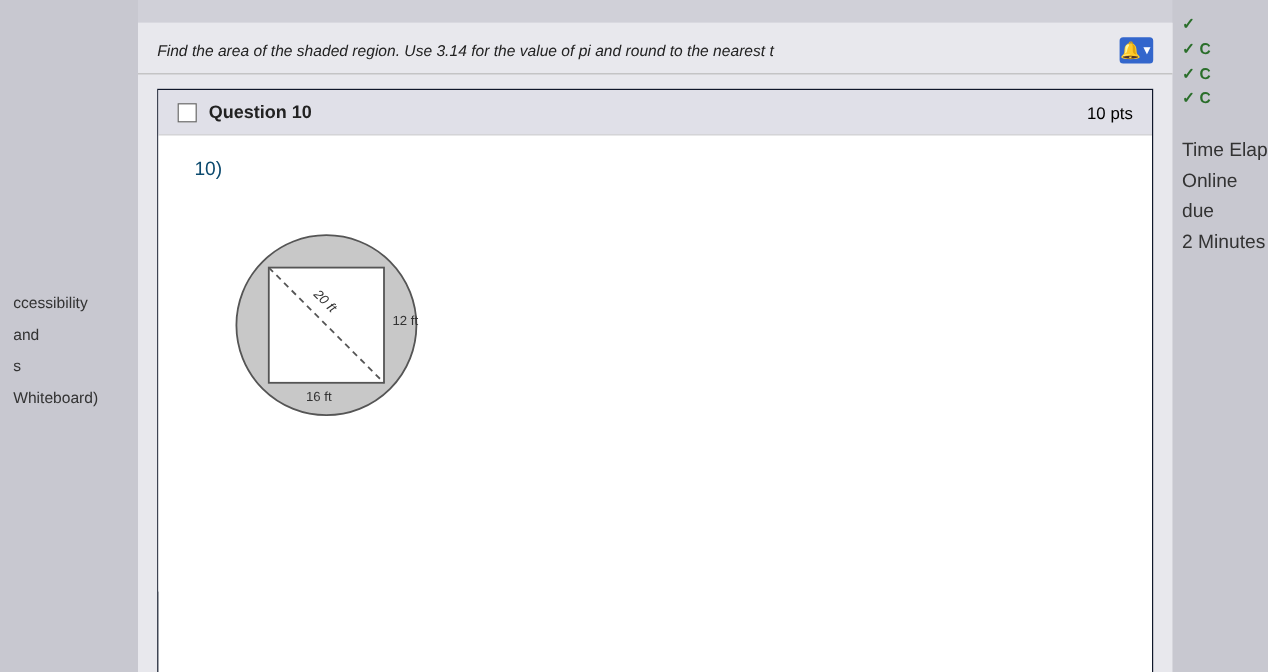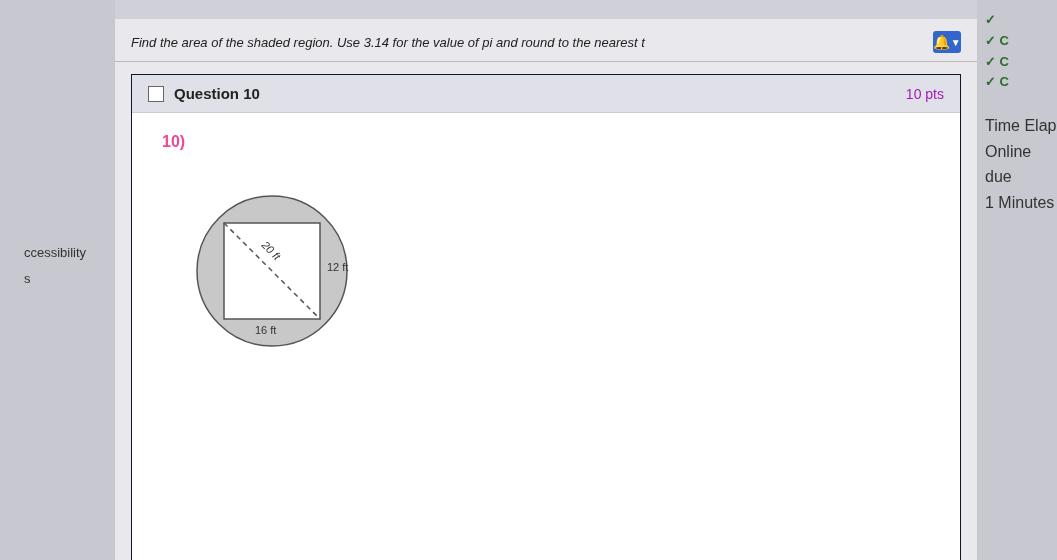--- a/index.html
+++ b/index.html
@@ -16,21 +16,21 @@
     .sidebar {
       position: absolute;
       left: 0;
       top: 0;
       width: 115px;
       height: 560px;
       background: #c8c8d0;
       display: flex;
       flex-direction: column;
       padding-top: 240px;
-      padding-left: 16px;
+      padding-left: 3px;
     }
     .sidebar-item {
       font-size: 13px;
       color: #333;
       padding: 4px 8px;
       line-height: 1.4;
     }
 
     
     .right-panel {
@@ -127,33 +127,33 @@
       border: 1px solid #666;
       background: white;
     }
     .question-title {
       font-size: 15px;
       font-weight: bold;
       color: #222;
     }
     .question-pts {
       font-size: 14px;
-      color: #a21caf;
+      color: #000000;
     }
 
     
     .question-body {
       padding: 20px 30px;
       background: white;
       min-height: 380px;
     }
     .question-number {
       font-size: 16px;
-      font-weight: bold;
-      color: #ec4899;
+      font-weight: normal;
+      color: #0c4a6e;
       margin-bottom: 15px;
     }
 
     
     .diagram-container {
       display: flex;
       justify-content: flex-start;
       margin-left: 10px;
     }
 
@@ -163,33 +163,39 @@
     }
   </style>
 </head>
 <body>
 
 <div class="sidebar">
   <div class="sidebar-item">
     <span>ccessibility</span>
   </div>
   <div class="sidebar-item">
+    <span>and</span>
+  </div>
+  <div class="sidebar-item">
     <span>s</span>
+  </div>
+  <div class="sidebar-item">
+    <span>Whiteboard)</span>
   </div>
 </div>
 
 <div class="right-panel">
   <div class="check-item">✓</div>
   <div class="check-item">✓ C</div>
   <div class="check-item">✓ C</div>
   <div class="check-item">✓ C</div>
   <div class="time-section">
     <div>Time Elap</div>
     <div>Online due</div>
-    <div>1 Minutes</div>
+    <div>2 Minutes</div>
   </div>
 </div>
 
 <div class="main-content">
 
   <div class="header-bar">
     <span class="header-text">Find the area of the shaded region. Use 3.14 for the value of pi and round to the nearest t</span>
     <div class="header-icon">
       <span>🔔</span>
       <span style="color:white;font-size:10px;">▼</span>

